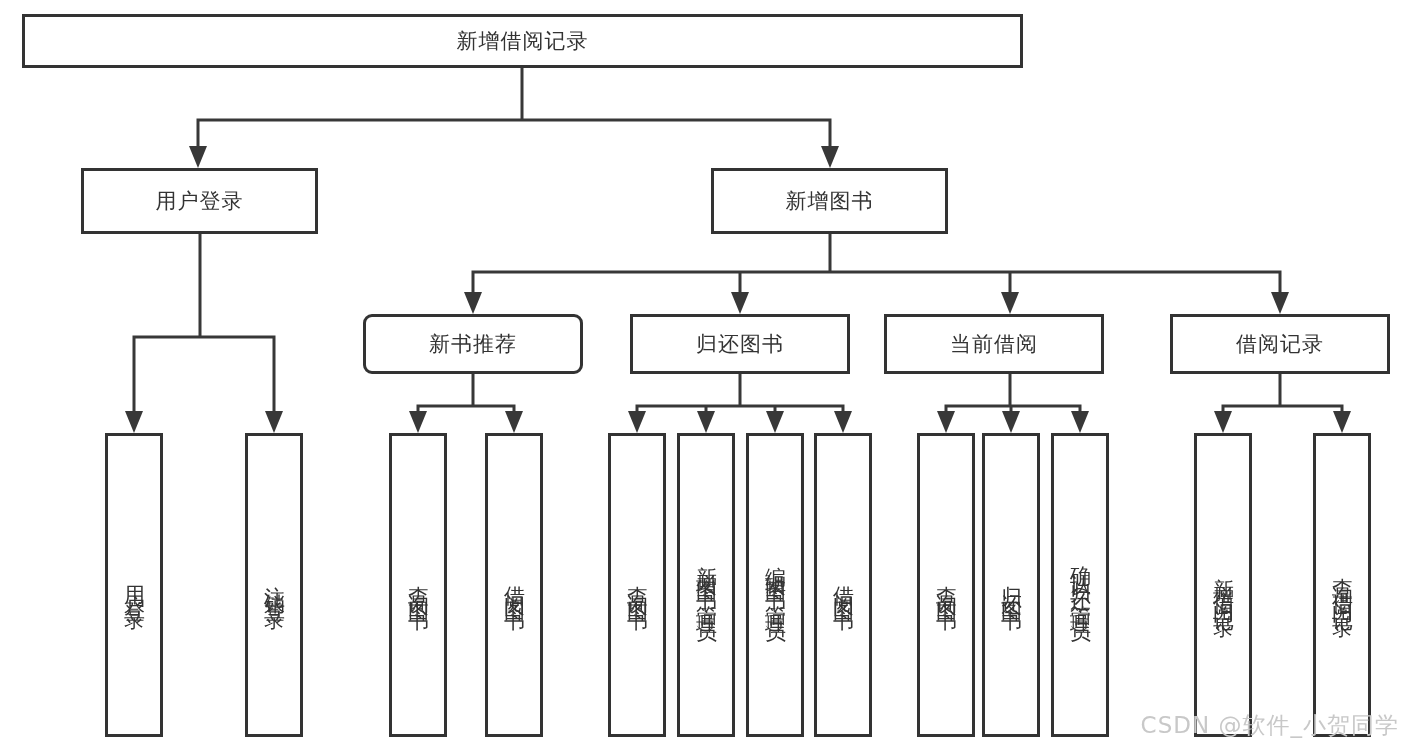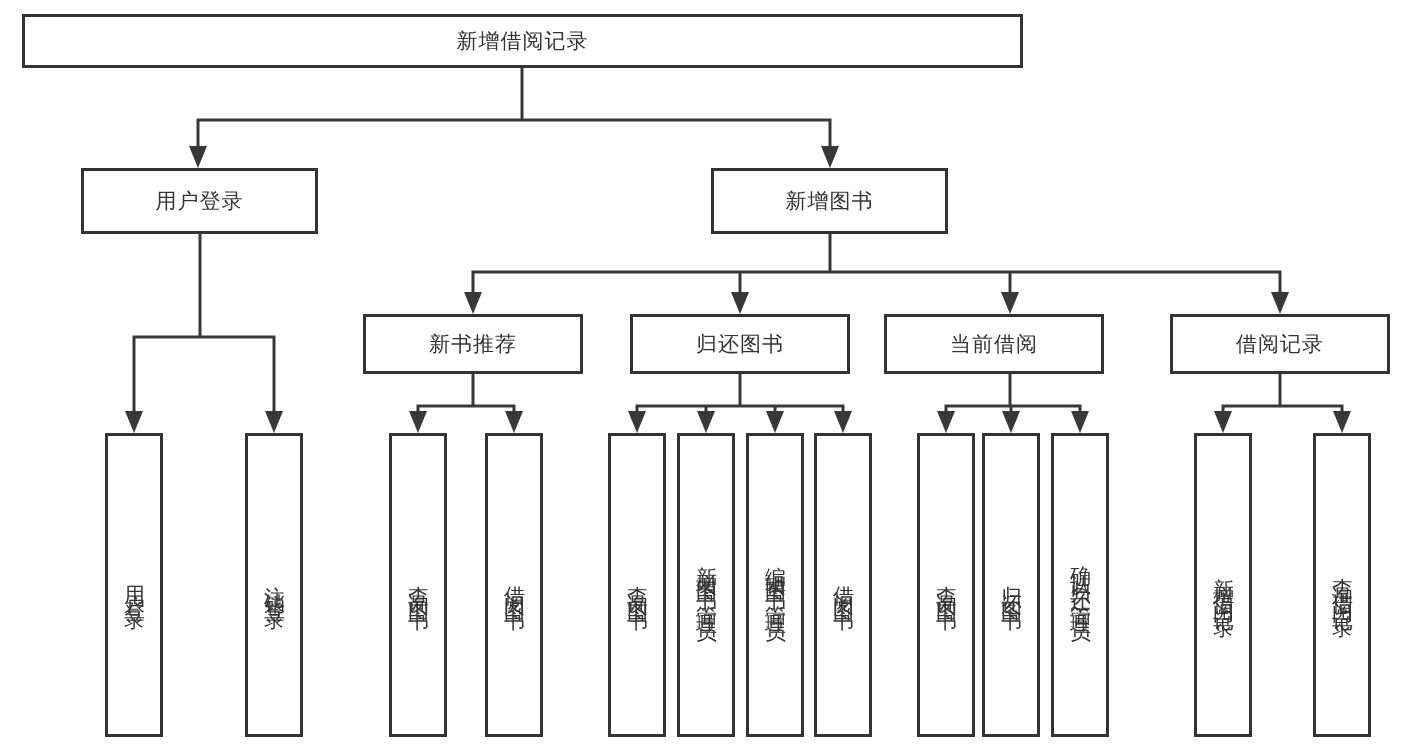--- a/index.html
+++ b/index.html
@@ -113,21 +113,21 @@
     <span class="hlabel">新增借阅记录</span>
   </div>
 
   <div class="box l2-box" style="left:81px;">
     <span class="hlabel">用户登录</span>
   </div>
   <div class="box l2-box" style="left:711px;">
     <span class="hlabel">新增图书</span>
   </div>
 
-  <div class="box l3-box" style="left:363px;">
+  <div class="box l3-box" style="left:363px;border-radius:9px;">
     <span class="hlabel">新书推荐</span>
   </div>
   <div class="box l3-box" style="left:630px;">
     <span class="hlabel">归还图书</span>
   </div>
   <div class="box l3-box" style="left:884px;">
     <span class="hlabel">当前借阅</span>
   </div>
   <div class="box l3-box" style="left:1170px;">
     <span class="hlabel">借阅记录</span>
@@ -170,14 +170,15 @@
     <span class="vlabel">确认归还（管理员）</span>
   </div>
 
   <div class="box leaf-box" style="left:1194px;">
     <span class="vlabel">新增借阅记录</span>
   </div>
   <div class="box leaf-box" style="left:1313px;">
     <span class="vlabel">查询借阅记录</span>
   </div>
 
+  <div class="watermark">CSDN @软件_小贺同学</div>
 
 </div>
 
 </body></html>

